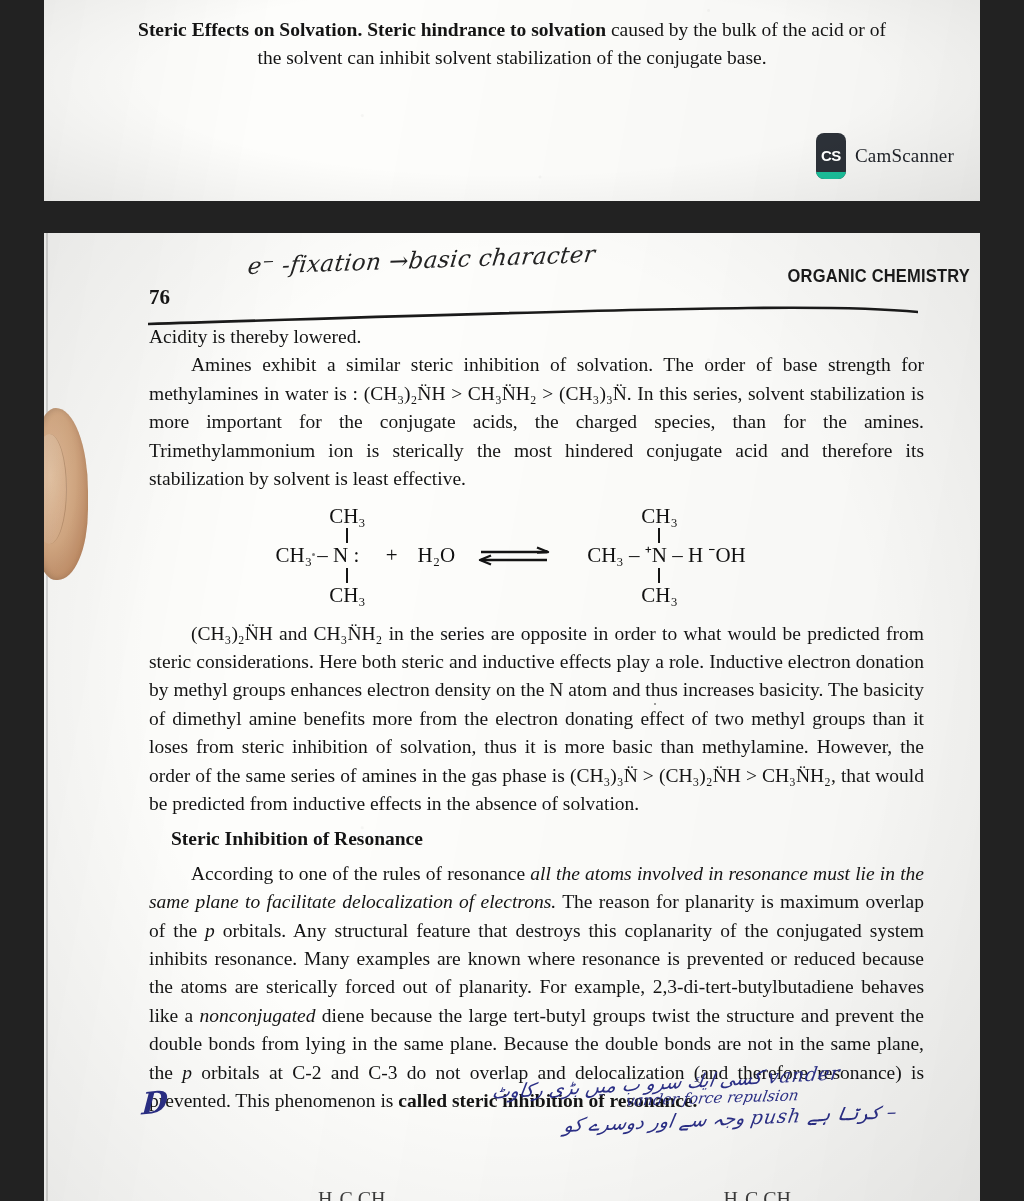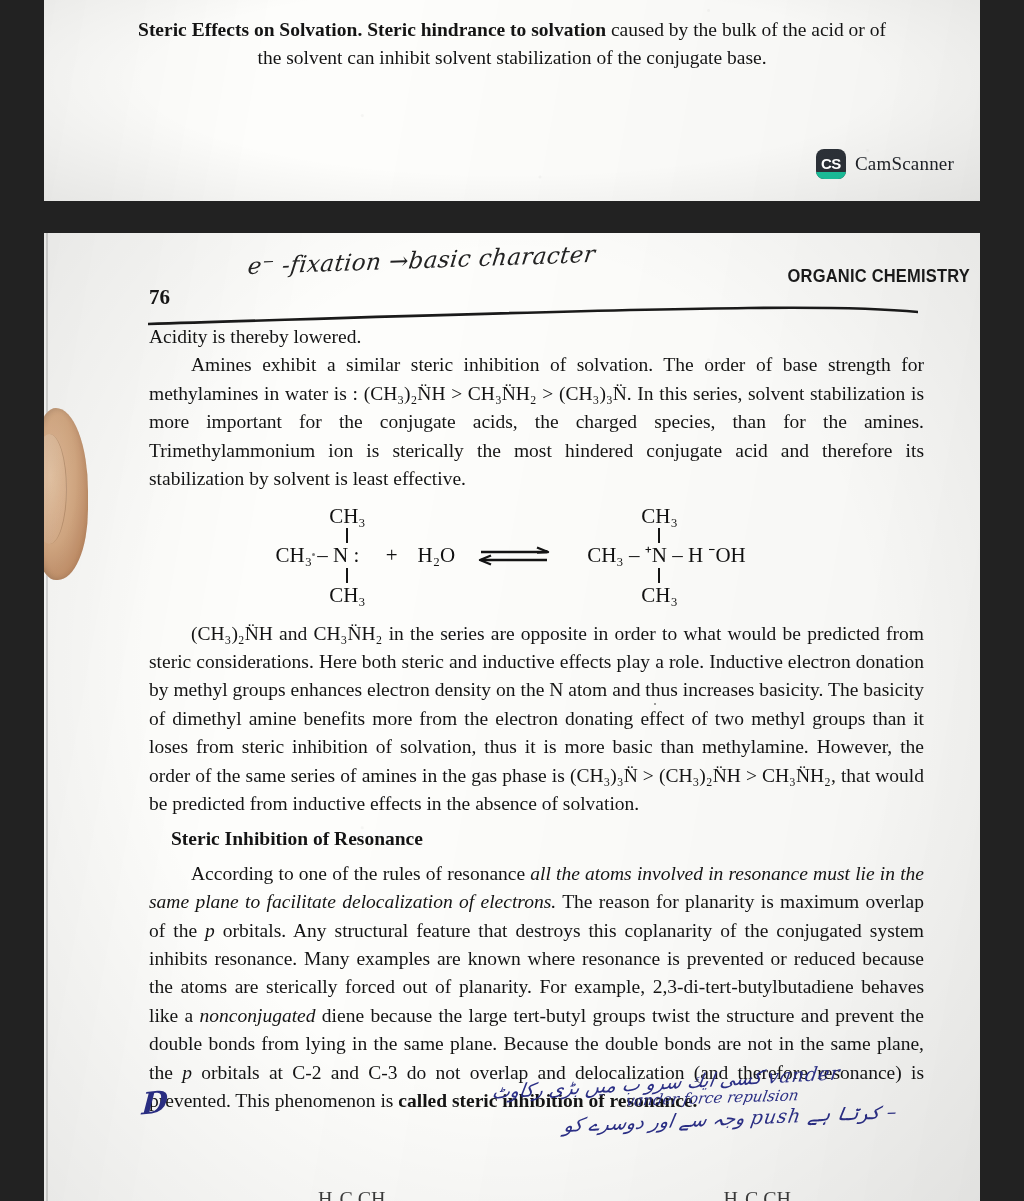--- a/index.html
+++ b/index.html
@@ -79,21 +79,21 @@
   
   #camscanner {
     position: absolute;
     right: 26px;
     bottom: 22px;
     display: flex;
     align-items: center;
     gap: 9px;
   }
   #cs-badge {
-    width: 30px; height: 30px;
+    width: 30px; height: 46px;
     border-radius: 8px;
     background: #2c3138;
     position: relative;
     overflow: hidden;
     display: flex; align-items: center; justify-content: center;
   }
   #cs-badge .cs-letters {
     color: #ffffff;
     font-family: "Liberation Sans", sans-serif;
     font-weight: bold;

